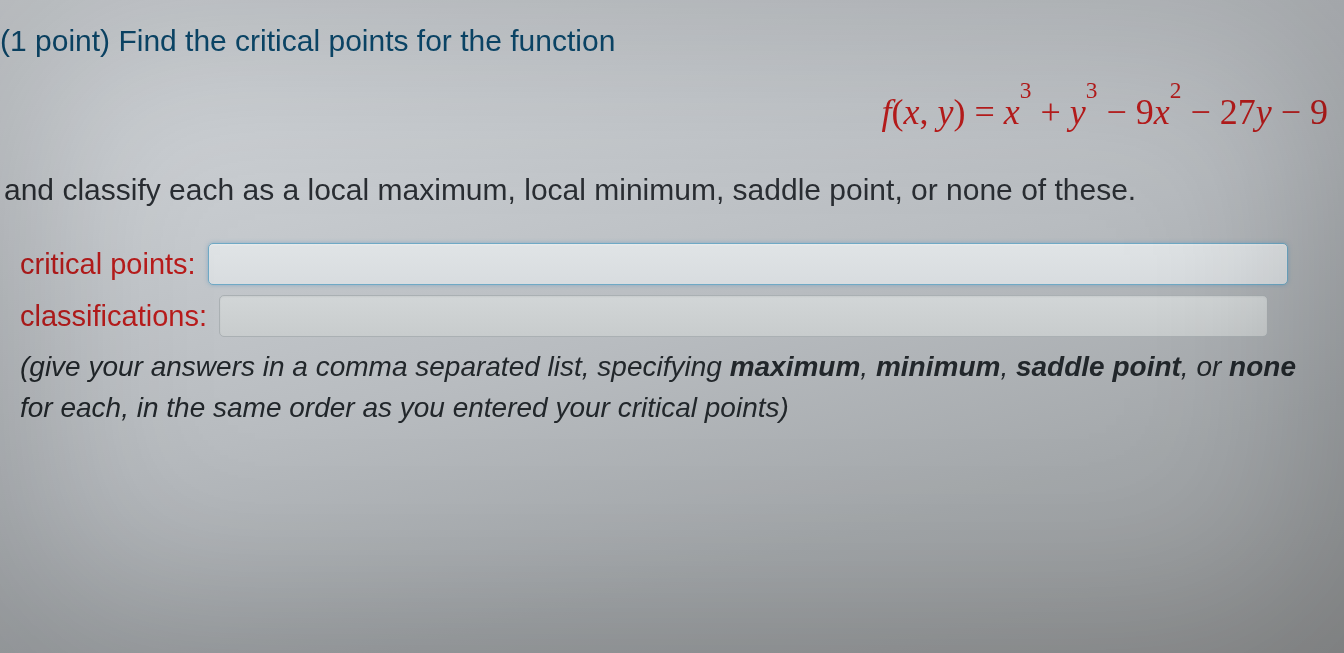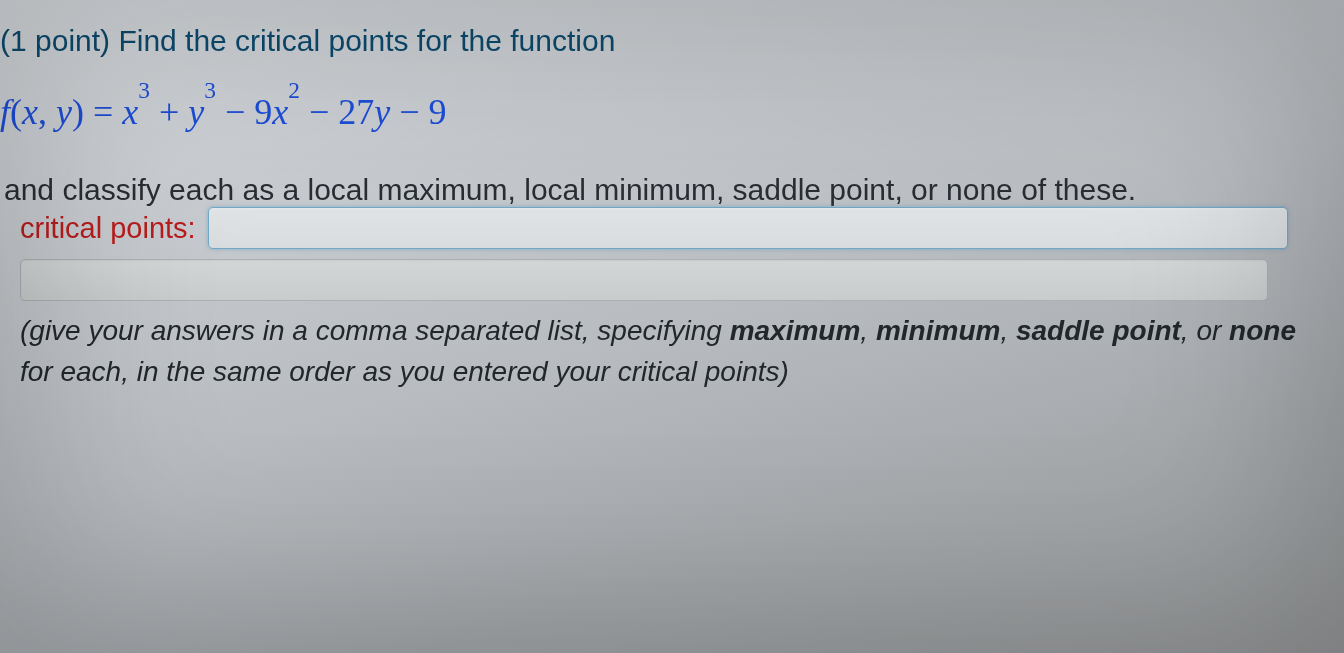--- a/index.html
+++ b/index.html
@@ -20,39 +20,40 @@
     .content {
       padding-left: 0;
     }
     .problem-line1 {
       font-size: 30px;
       color: #0c4a6e;
       padding-left: 0;
       margin-bottom: 32px;
     }
     .formula-row {
-      text-align: left;
+      text-align: right;
       font-family: 'Times New Roman', Times, serif;
       font-size: 36px;
-      color: #1d4ed8;
+      color: #b91c1c;
       margin: 30px 0 40px 0;
       font-style: italic;
     }
     .formula-row .paren, .formula-row .eq, .formula-row .num {
       font-style: normal;
     }
     .formula-row sup {
       font-size: 0.65em;
       position: relative;
       top: -0.55em;
       font-style: normal;
     }
     .problem-line2 {
       font-size: 30px;
       color: #2a2e33;
+      margin-bottom: 36px;
       padding-left: 4px;
     }
     .input-row {
       display: flex;
       align-items: center;
       gap: 12px;
       padding-left: 20px;
       margin-bottom: 10px;
     }
     .input-label {
@@ -115,20 +116,21 @@
 
   <div class="problem-line2">and classify each as a local maximum, local minimum, saddle point, or none of these.</div>
 
   <div class="input-row row1-wrap">
     <span class="input-label">critical points:</span>
     <input type="text" class="text-input" value="" style="">
   </div>
 
 
   <div class="input-row row2-wrap">
+    <span class="input-label">classifications:</span>
     <input type="text" class="text-input secondary" value="" style="">
   </div>
 
   <div class="hint">
     <span>(give your answers in a comma separated list, specifying </span><span class="bold-ital">maximum</span><span>, </span><span class="bold-ital">minimum</span><span>, </span><span class="bold-ital">saddle point</span><span>, or </span><span class="bold-ital">none</span><span> for each, in the same order as you entered your critical points)</span>
   </div>
 
 </div>
 
 <div class="vignette"></div>

